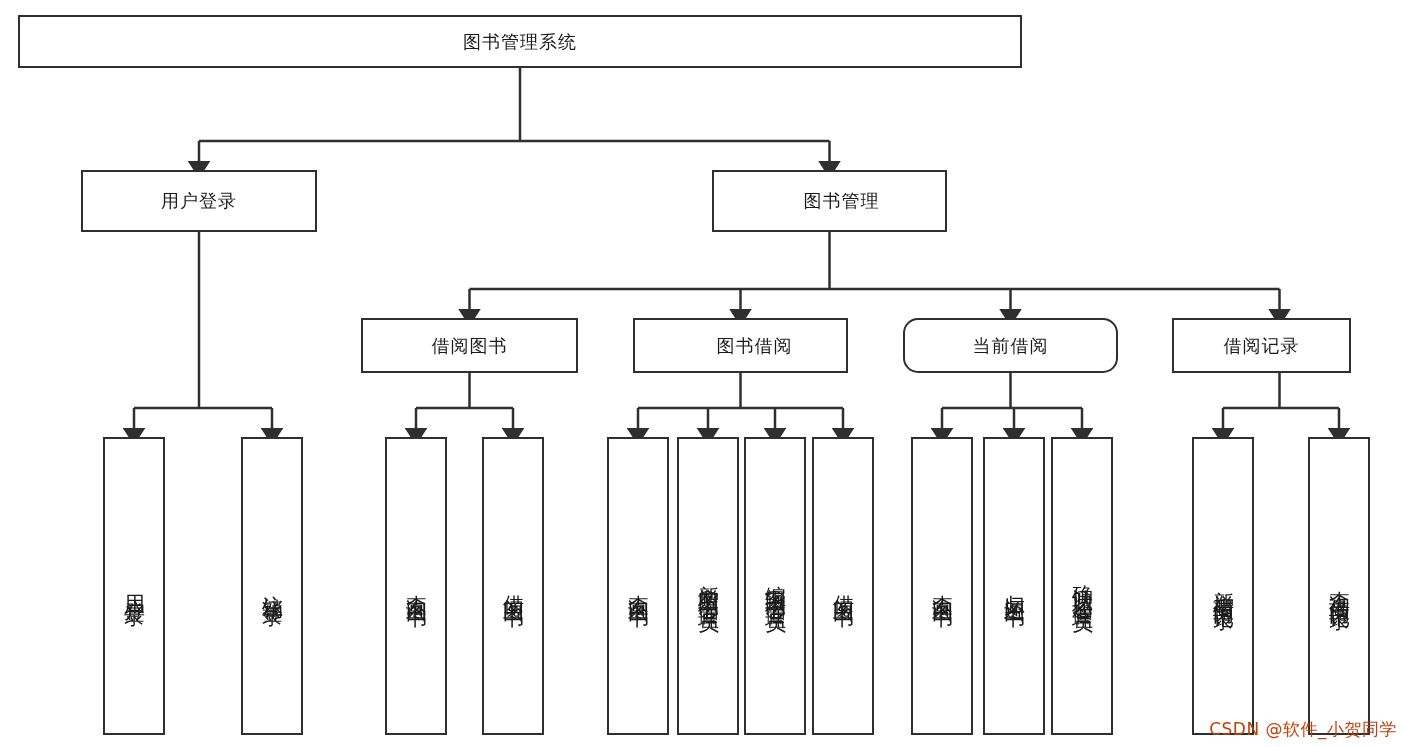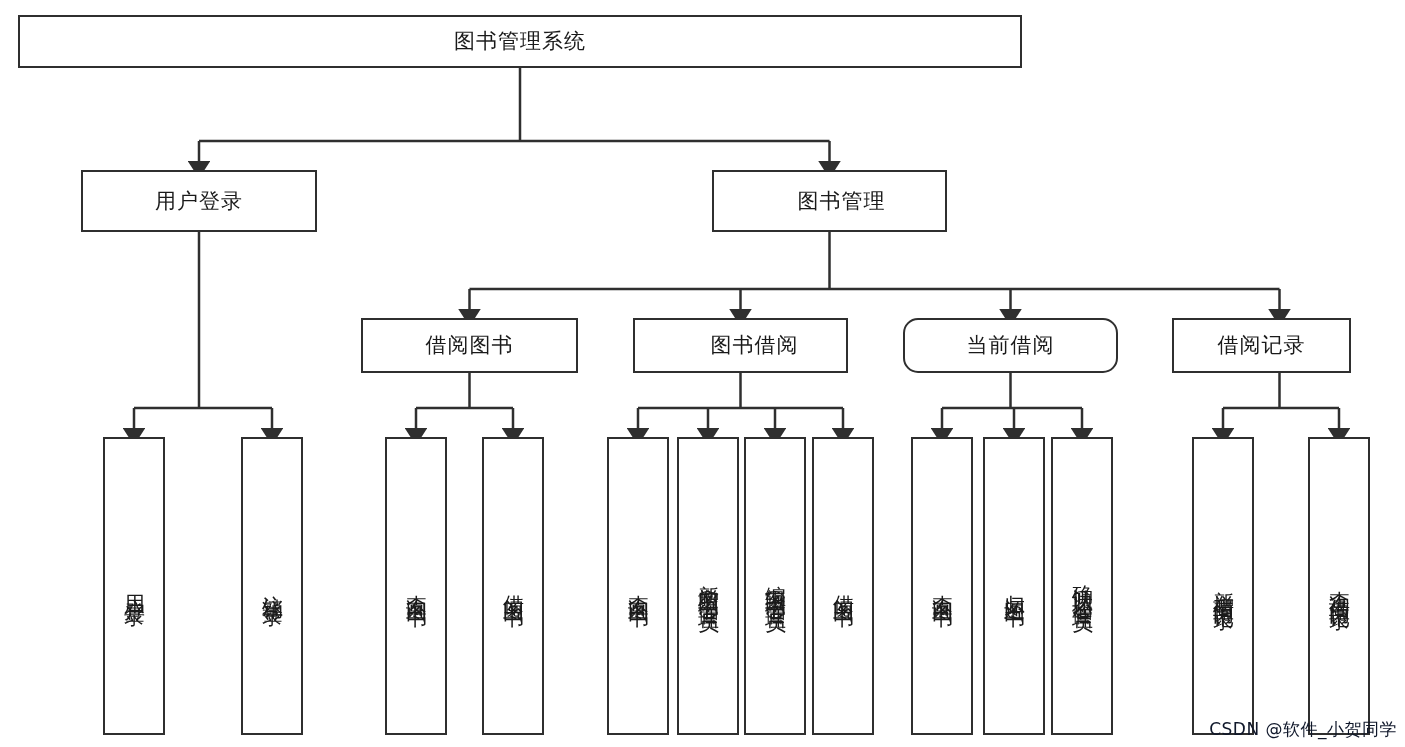--- a/index.html
+++ b/index.html
@@ -28,21 +28,21 @@
     position: absolute;
     box-sizing: border-box;
     background: #ffffff;
     border: 2.5px solid #2f2f2f;
     display: flex;
     align-items: center;
     justify-content: center;
     color: #1a1a1a;
   }
   .node.horiz {
-    font-size: 21px;
+    font-size: 18px;
     letter-spacing: 1px;
   }
   .node.vert {
     font-size: 21px;
     letter-spacing: 2px;
   }
   .vlabel {
     writing-mode: vertical-rl;
     text-orientation: upright;
     white-space: nowrap;
@@ -51,21 +51,21 @@
   }
   .hlabel {
     white-space: nowrap;
     line-height: 1;
   }
   #watermark {
     position: absolute;
     right: 8px;
     bottom: 6px;
     font-size: 17px;
-    color: #0f172a;
+    color: #c2410c;
     letter-spacing: 0.5px;
     white-space: nowrap;
     pointer-events: none;
   }
 </style>
 </head>
 <body>
 
 <div id="canvas">
 

